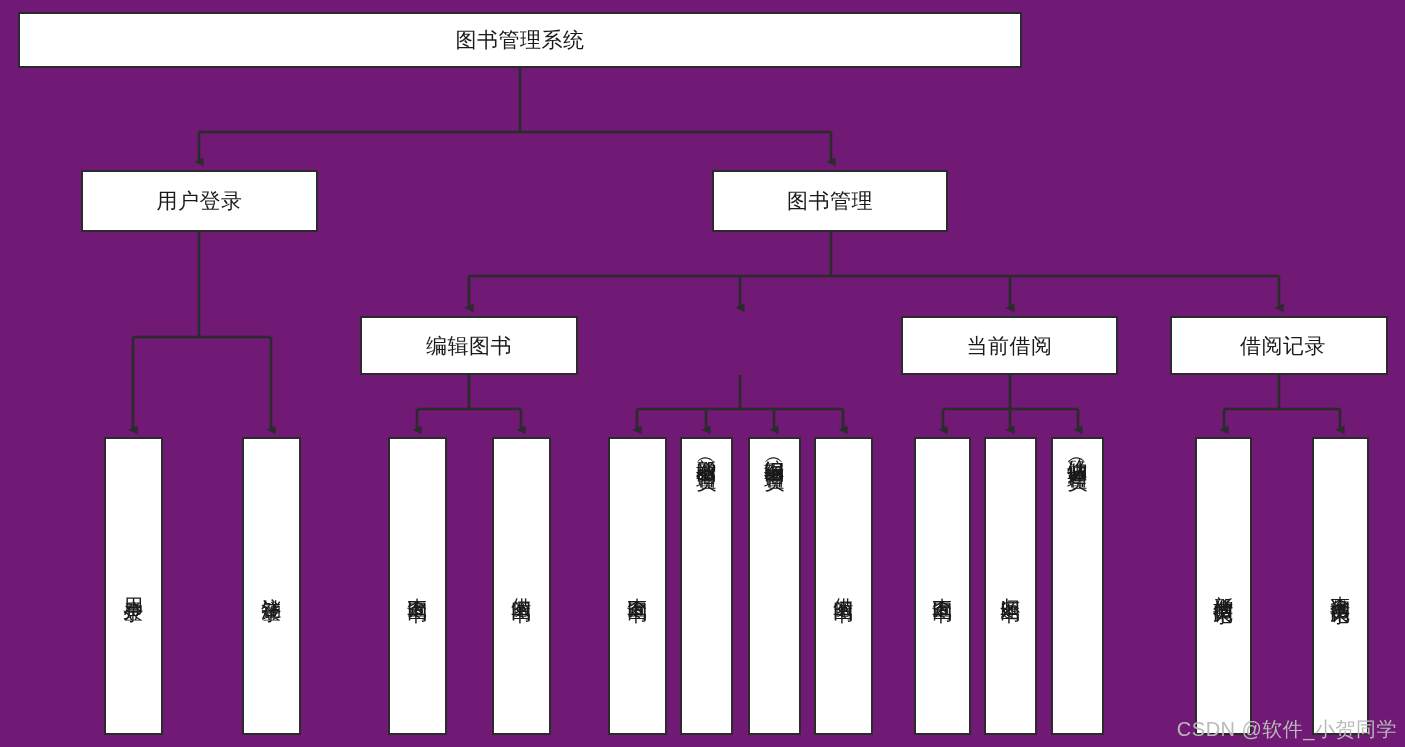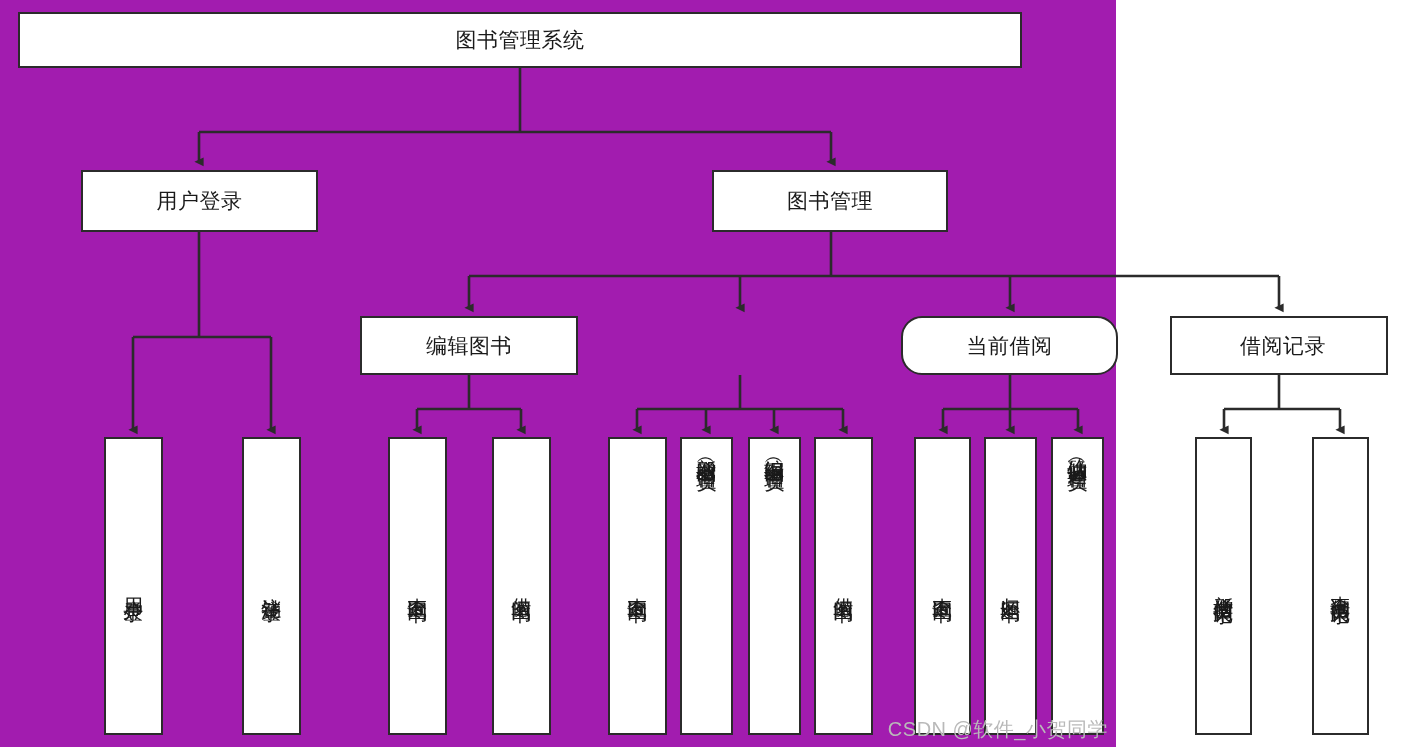--- a/index.html
+++ b/index.html
@@ -8,23 +8,23 @@
     background: #ffffff;
   }
   body {
     width: 1405px;
     height: 747px;
     overflow: hidden;
     font-family: "Liberation Sans", "DejaVu Sans", sans-serif;
   }
   #diagram-root {
     position: relative;
-    width: 1116px;
+    width: 1405px;
     height: 747px;
-    background: #a21caf;
+    background: #701a75;
   }
   svg#wires {
     position: absolute;
     left: 0;
     top: 0;
     width: 1405px;
     height: 747px;
     pointer-events: none;
   }
   .node {
@@ -142,21 +142,21 @@
 
   <div class="node" style="left:712px; top:170px; width:236px; height:62px;">
     <span class="label">图书管理</span>
   </div>
 
   <div class="node" style="left:360px; top:316px; width:218px; height:59px;">
     <span class="label">编辑图书</span>
   </div>
 
 
-  <div class="node" style="left:901px; top:316px; width:217px; height:59px;border-radius:21px;">
+  <div class="node" style="left:901px; top:316px; width:217px; height:59px;">
     <span class="label">当前借阅</span>
   </div>
 
   <div class="node" style="left:1170px; top:316px; width:218px; height:59px;padding-left:8px;">
     <span class="label">借阅记录</span>
   </div>
 
   <div class="node vertical v-center" style="left:104px; top:437px; width:59px; height:298px;">
     <span class="label">用户登录</span>
   </div>

